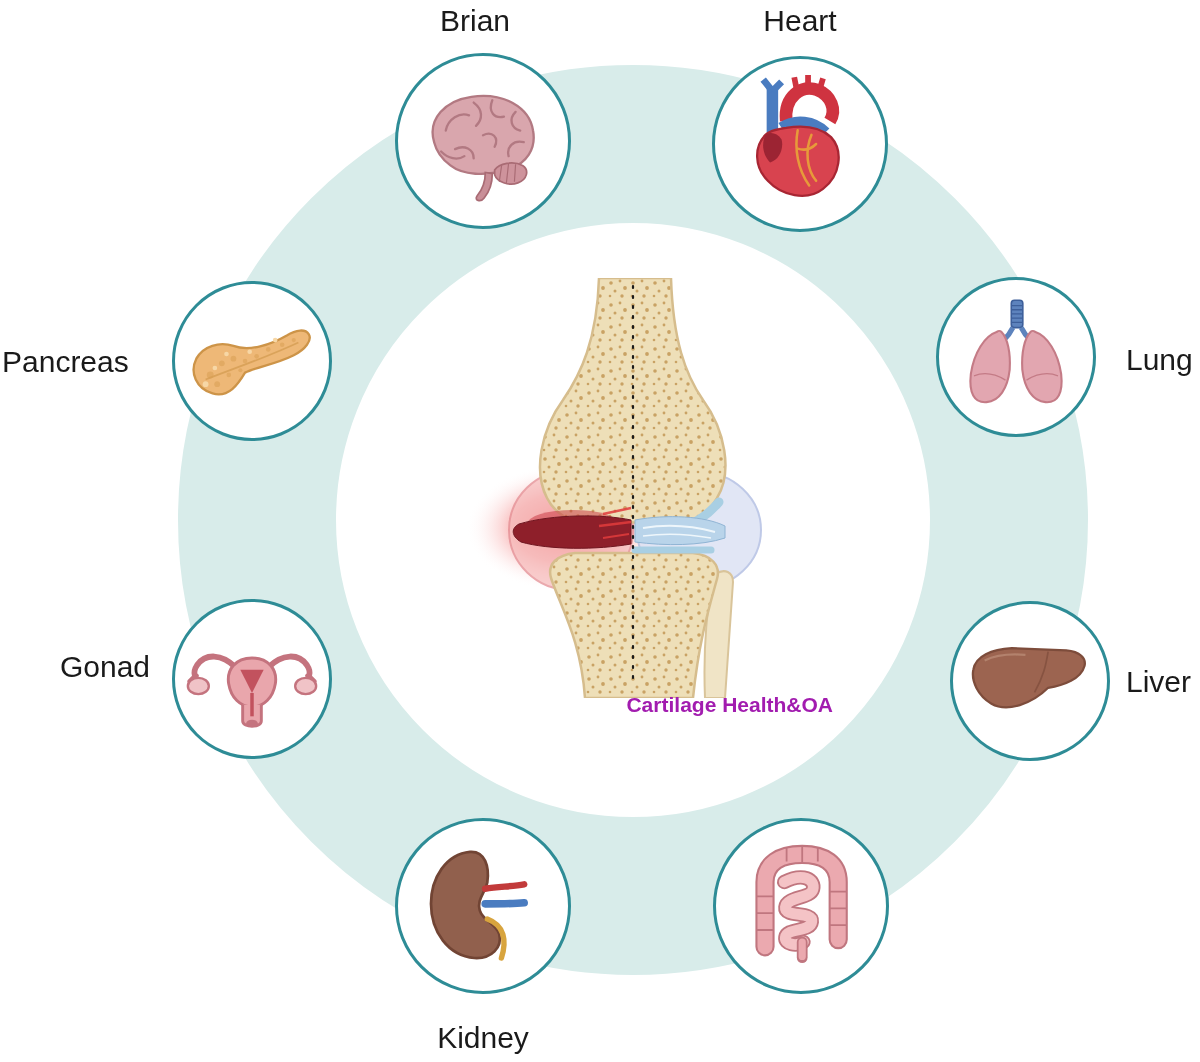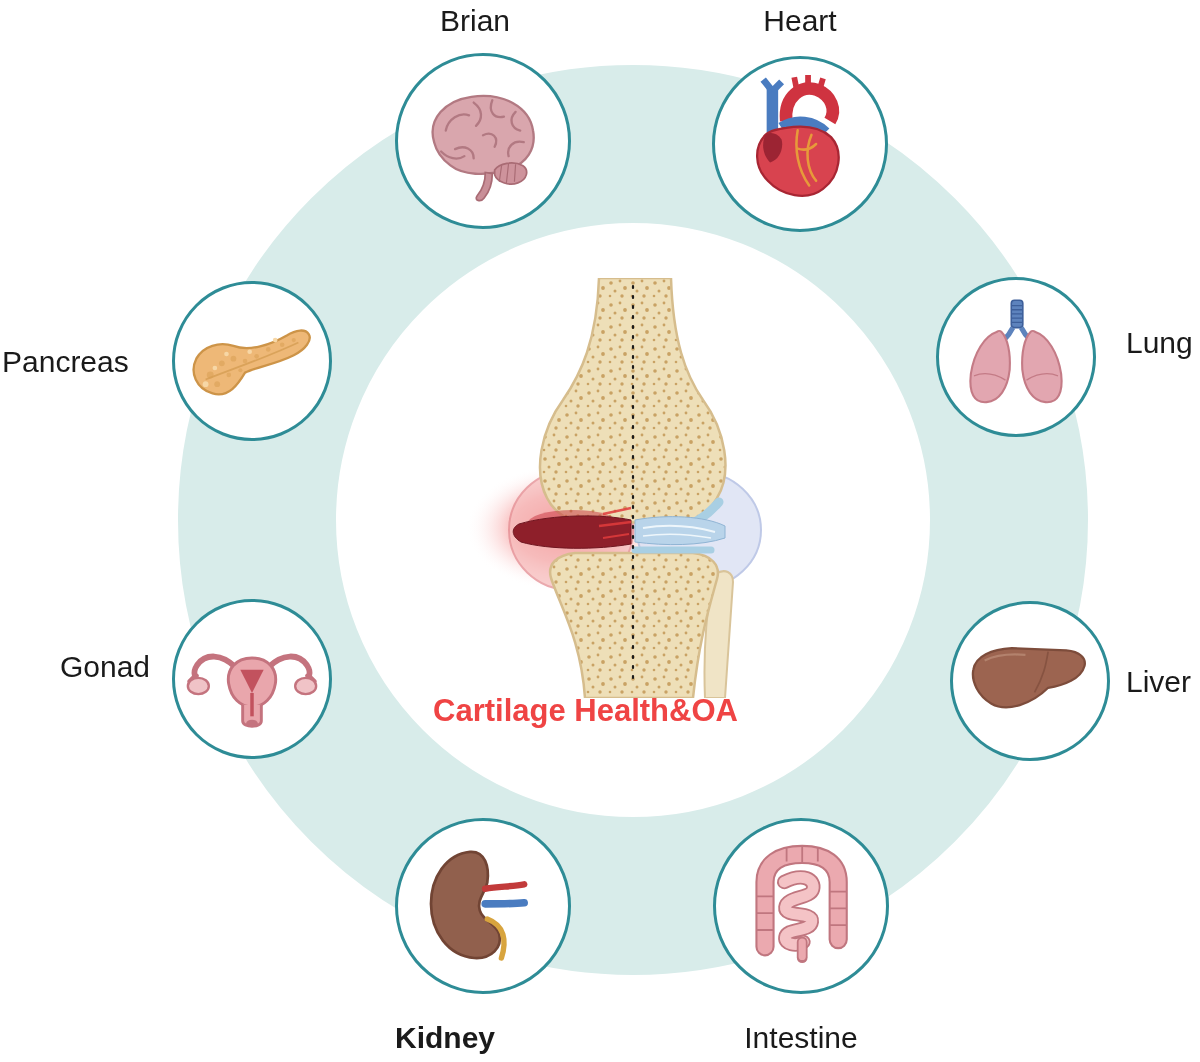--- a/index.html
+++ b/index.html
@@ -24,32 +24,32 @@
   .c-lung      { left:936px; top:277px; width:160px; height:160px; }
   .c-liver     { left:950px; top:601px; width:160px; height:160px; }
   .c-intestine { left:713px; top:818px; width:176px; height:176px; }
   .c-kidney    { left:395px; top:818px; width:176px; height:176px; }
   .c-gonad     { left:172px; top:599px; width:160px; height:160px; }
   .c-pancreas  { left:172px; top:281px; width:160px; height:160px; }
 
   .label { position:absolute; font-size:30px; color:#1a1a1a; line-height:1.1; }
   .l-brain     { left:387px;  top:4px;    width:176px; text-align:center; }
   .l-heart     { left:712px;  top:4px;    width:176px; text-align:center; }
-  .l-lung      { left:1126px; top:326px;  width:74px;  text-align:left; }
+  .l-lung      { left:1126px; top:343px;  width:74px;  text-align:left; }
   .l-liver     { left:1126px; top:665px;  width:80px;  text-align:left; }
   .l-intestine { left:703px;  top:1021px; width:196px; text-align:center; }
-  .l-kidney    { left:395px;  top:1021px; width:176px; text-align:left;font-weight:bold; }
+  .l-kidney    { left:395px;  top:1021px; width:176px; text-align:center; }
   .l-gonad     { left:8px;    top:650px;  width:142px; text-align:right; }
   .l-pancreas  { left:2px;    top:345px;  width:140px; }
 
   .knee { position:absolute; left:453px; top:278px; width:360px; height:420px; }
 
   .title {
     position:absolute; left:433px; top:693px; width:400px;
-    text-align:left; font-size:31px; font-weight:700; color:#ef4444;
+    text-align:right; font-size:21px; font-weight:700; color:#a21caf;
   }
 </style>
 </head>
 <body>
 
 <div class="canvas">
 
   <div class="ring"></div>
 
   <svg class="knee" viewBox="0 0 360 420">
@@ -223,18 +223,17 @@
         <circle cx="80" cy="32" r="2"></circle>
           <circle cx="20" cy="70" r="2.5"></circle>
       </g>
     </svg>
   </div>
 
   <div class="label l-heart">Heart</div>
   <div class="label l-brain">Brian</div>
   <div class="label l-lung">Lung</div>
   <div class="label l-liver">Liver</div>
-  <div class="label l-intestine">Intestine</div>
   <div class="label l-kidney">Kidney</div>
   <div class="label l-gonad">Gonad</div>
   <div class="label l-pancreas">Pancreas</div>
 
 </div>
 
 </body></html>

